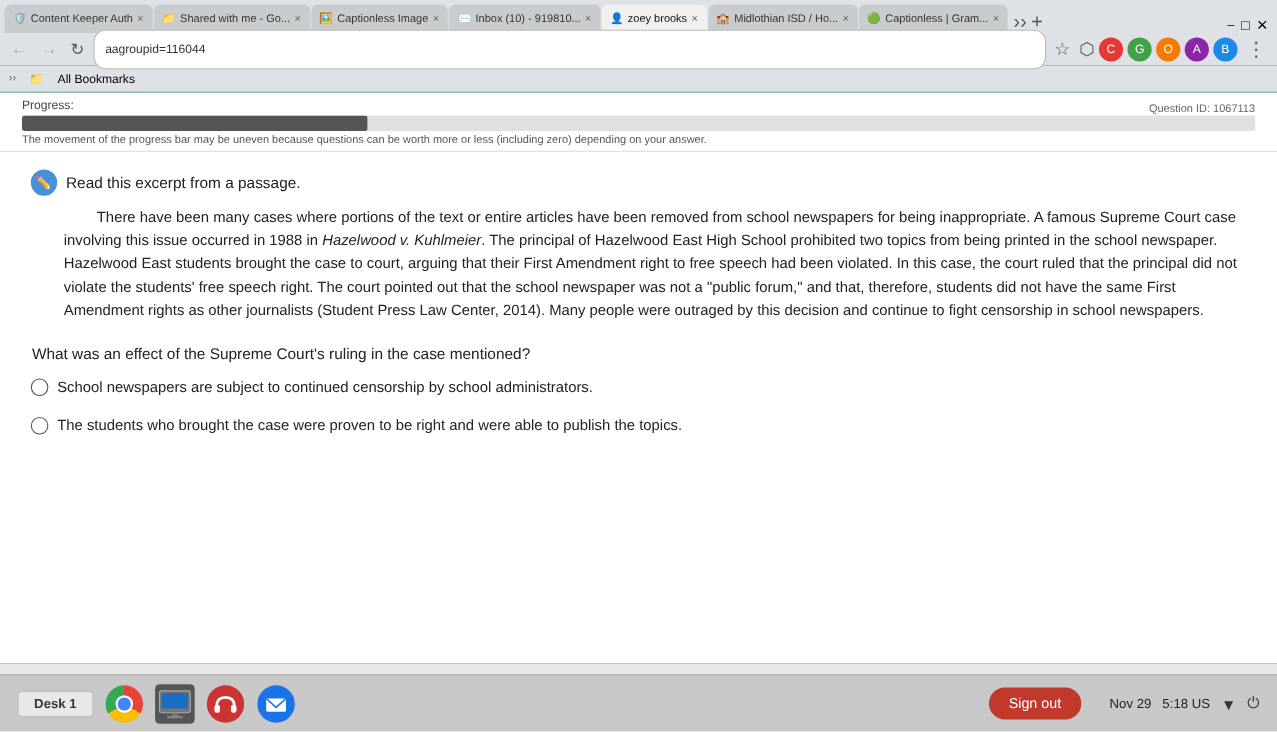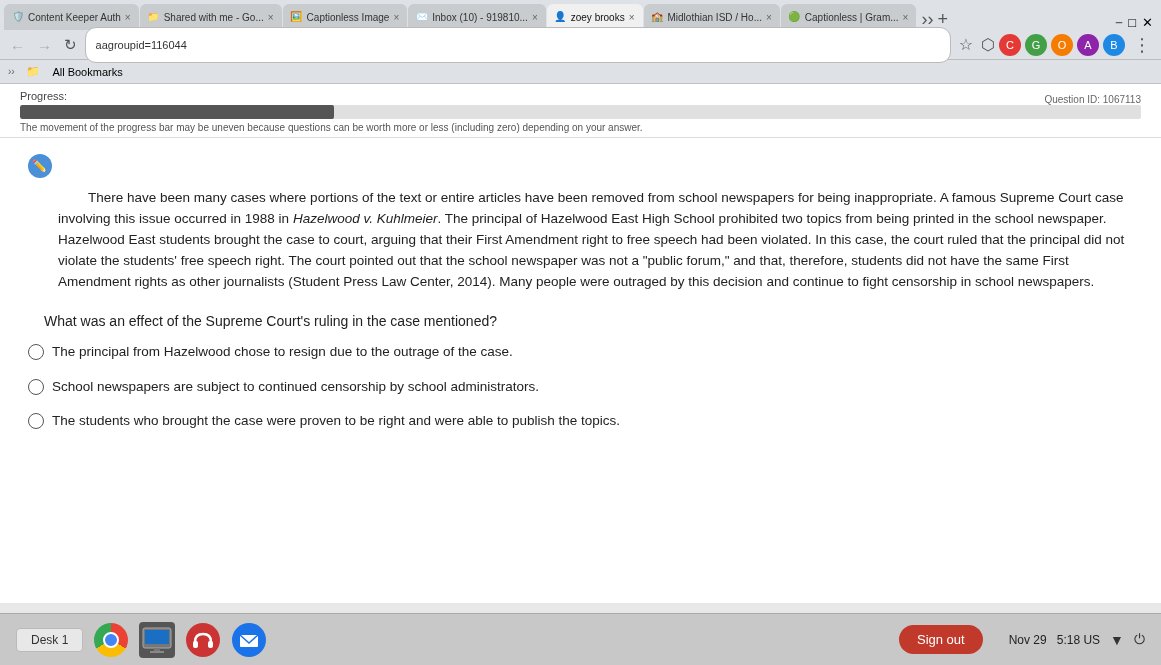--- a/index.html
+++ b/index.html
@@ -101,21 +101,21 @@
       text-indent: 30px;
       margin-left: 30px;
       margin-bottom: 20px;
     }
     .italic { font-style: italic; }
 
     .question-text {
       font-size: 14px;
       color: #222;
       margin-bottom: 14px;
-      margin-left: 16px;
+      margin-left: 1px;
     }
 
     .answer-option {
       display: flex;
       align-items: flex-start;
       gap: 8px;
       margin-bottom: 16px;
       cursor: pointer;
     }
     .radio-circle {
@@ -148,20 +148,21 @@
       border-top: 1px solid #aaa;
     }
     .desk-btn {
       background: #e8e8e8;
       border: 1px solid #bbb;
       border-radius: 4px;
       padding: 4px 14px;
       font-size: 12px;
       color: #333;
       cursor: pointer;
+      font-weight: bold;
     }
     .taskbar-icon {
       width: 36px;
       height: 36px;
       border-radius: 50%;
       display: flex;
       align-items: center;
       justify-content: center;
       cursor: pointer;
     }
@@ -399,32 +400,29 @@
     <div class="progress-bar-container">
       <div class="progress-bar-fill" style="width: 28%;"></div>
     </div>
     <div class="progress-notice">The movement of the progress bar may be uneven because questions can be worth more or less (including zero) depending on your answer.</div>
   </div>
 
   <div class="question-content">
 
     <div class="read-instruction">
       <div class="pencil-icon">✏️</div>
+      <span class="instruction-text">Read this excerpt from a passage.</span>
     </div>
 
     <div class="passage-text">
       There have been many cases where portions of the text or entire articles have been removed from school newspapers for being inappropriate. A famous Supreme Court case involving this issue occurred in 1988 in <span class="italic">Hazelwood v. Kuhlmeier</span>. The principal of Hazelwood East High School prohibited two topics from being printed in the school newspaper. Hazelwood East students brought the case to court, arguing that their First Amendment right to free speech had been violated. In this case, the court ruled that the principal did not violate the students' free speech right. The court pointed out that the school newspaper was not a "public forum," and that, therefore, students did not have the same First Amendment rights as other journalists (Student Press Law Center, 2014). Many people were outraged by this decision and continue to fight censorship in school newspapers.
     </div>
 
     <div class="question-text">What was an effect of the Supreme Court's ruling in the case mentioned?</div>
 
-    <div class="answer-option">
-      <div class="radio-circle"></div>
-      <span class="option-text">The principal from Hazelwood chose to resign due to the outrage of the case.</span>
-    </div>
 
     <div class="answer-option">
       <div class="radio-circle"></div>
       <span class="option-text">School newspapers are subject to continued censorship by school administrators.</span>
     </div>
 
 
     <div class="answer-option">
       <div class="radio-circle"></div>
       <span class="option-text">The students who brought the case were proven to be right and were able to publish the topics.</span>

